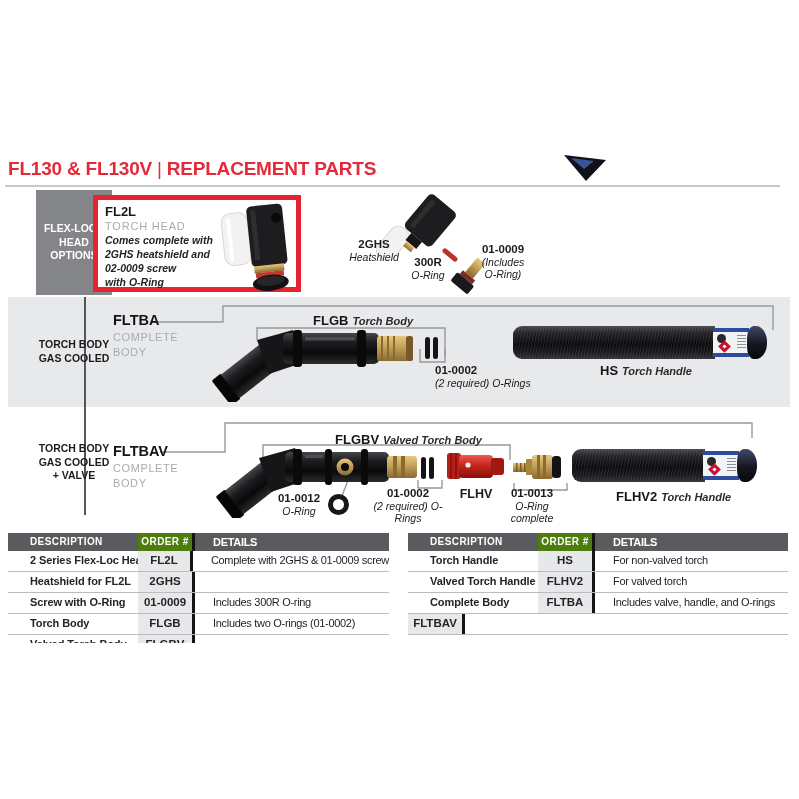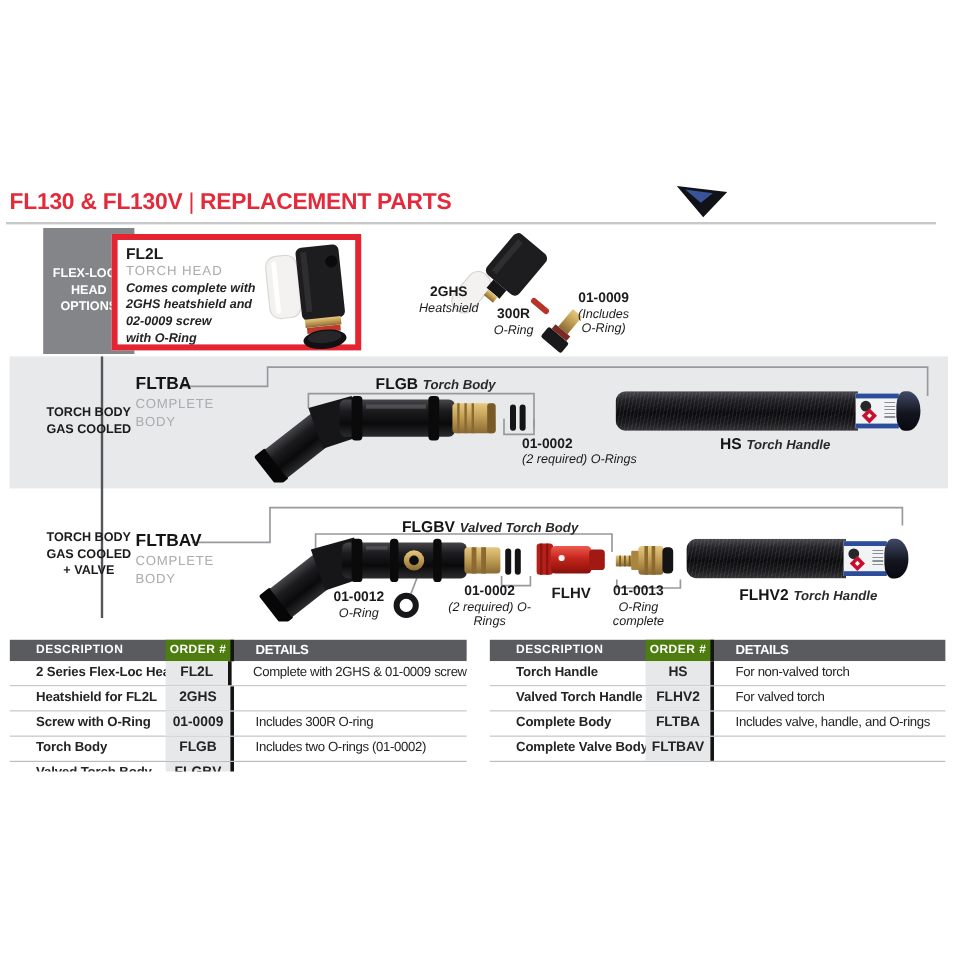--- a/index.html
+++ b/index.html
@@ -397,18 +397,17 @@
         <div class="tc0">Valved Torch Handle</div>
         <div class="tc1">FLHV2</div>
         <div class="tc2">For valved torch</div>
       </div>
       <div class="trow tr-b">
         <div class="tc0">Complete Body</div>
         <div class="tc1">FLTBA</div>
         <div class="tc2">Includes valve, handle, and O-rings</div>
       </div>
       <div class="trow tr-b">
-        <div class="tc0">Complete Valve Body</div>
         <div class="tc1">FLTBAV</div>
       </div>
     </div>
 
 </div>
 
 </body></html>

